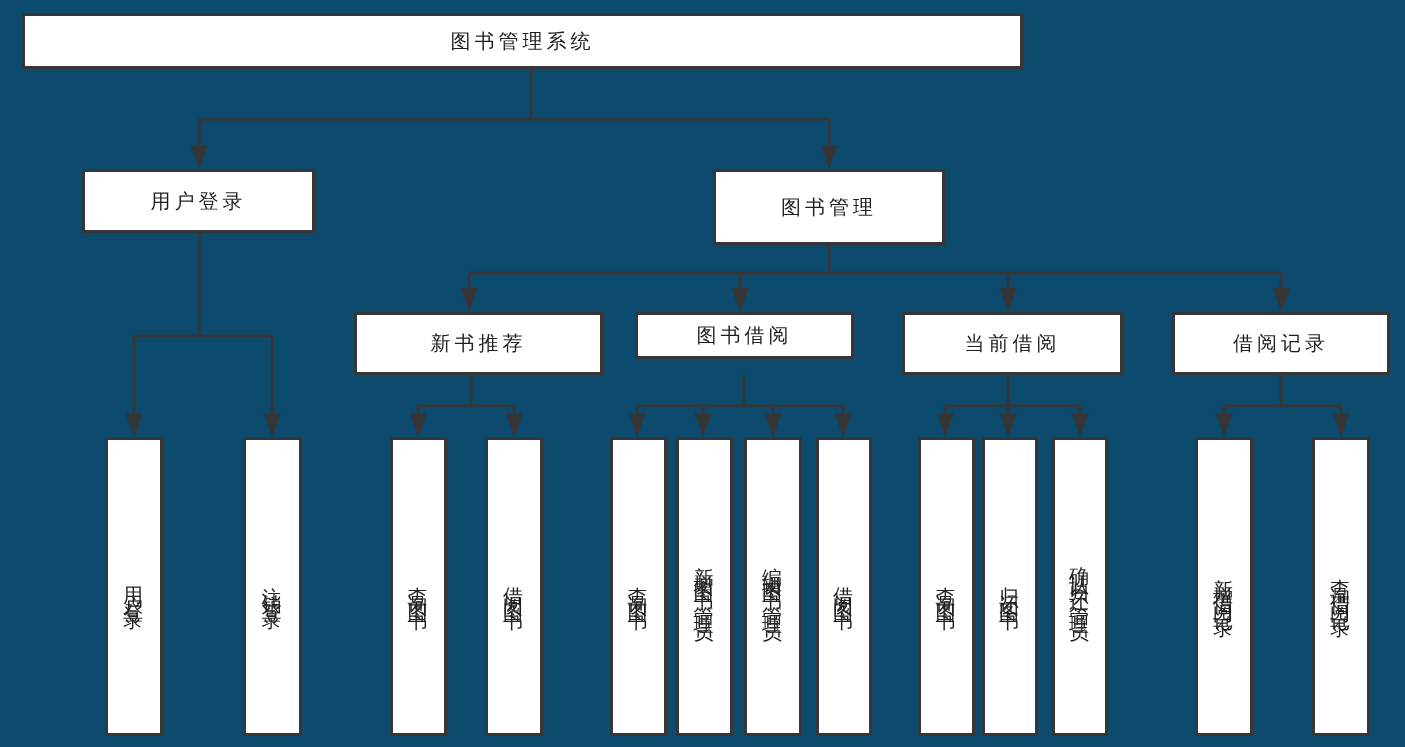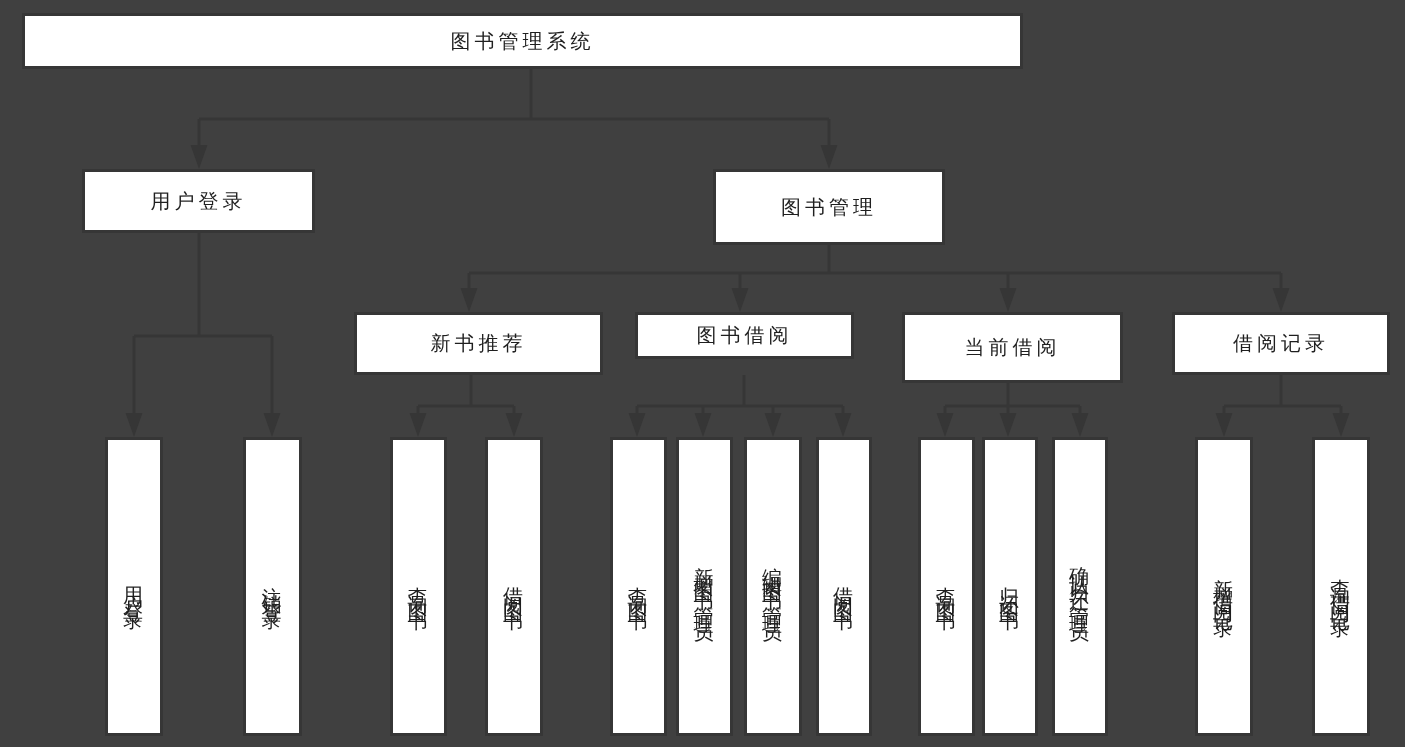--- a/index.html
+++ b/index.html
@@ -1,18 +1,18 @@
 <!DOCTYPE html>
 <html><head>
 <meta charset="utf-8">
 <style>
   html,body{margin:0;padding:0;background:#ffffff;}
   body{width:1405px;height:747px;overflow:hidden;
        font-family:"DejaVu Sans","Liberation Sans",sans-serif;}
-  .stage{position:relative;width:1405px;height:747px;background:#404040;}
+  .stage{position:relative;width:1405px;height:747px;background:#0c4a6e;}
   .stage svg{position:absolute;left:0;top:0;z-index:1;}
   .node{position:absolute;box-sizing:border-box;border:3px solid #363636;
         background:#ffffff;display:flex;align-items:center;justify-content:center;
         color:#1f1f1f;z-index:2;}
   .h{font-size:20px;letter-spacing:4px;white-space:nowrap;}
   .v{writing-mode:vertical-rl;font-size:20px;letter-spacing:8px;}
   .watermark{position:absolute;right:4px;bottom:4px;z-index:3;
              font-size:19px;letter-spacing:1px;color:#9c9ca2;white-space:nowrap;}
 </style>
 </head>
@@ -49,21 +49,21 @@
     <polygon fill="#363636" points="1332.5,413 1349.5,413 1341,437"></polygon>
   </svg>
 
   <div class="node h" style="left:22px;top:13px;width:1001px;height:56px">图书管理系统</div>
 
   <div class="node h" style="left:82px;top:169px;width:233px;height:64px">用户登录</div>
   <div class="node h" style="left:713px;top:169px;width:232px;height:76px">图书管理</div>
 
   <div class="node h" style="left:354px;top:312px;width:249px;height:63px">新书推荐</div>
   <div class="node h" style="left:635px;top:312px;width:219px;height:47px">图书借阅</div>
-  <div class="node h" style="left:902px;top:312px;width:221px;height:71px">当前借阅</div>
+  <div class="node h" style="left:902px;top:312px;width:221px;height:63px">当前借阅</div>
   <div class="node h" style="left:1172px;top:312px;width:218px;height:63px">借阅记录</div>
 
   <div class="node v" style="left:105px;top:437px;width:58px;height:299px">用户登录</div>
   <div class="node v" style="left:243px;top:437px;width:59px;height:299px">注销登录</div>
 
   <div class="node v" style="left:390px;top:437px;width:57px;height:299px">查询图书</div>
   <div class="node v" style="left:485px;top:437px;width:58px;height:299px">借阅图书</div>
 
   <div class="node v" style="left:610px;top:437px;width:57px;height:299px">查询图书</div>
   <div class="node v" style="left:676px;top:437px;width:57px;height:299px">新增图书（管理员）</div>

